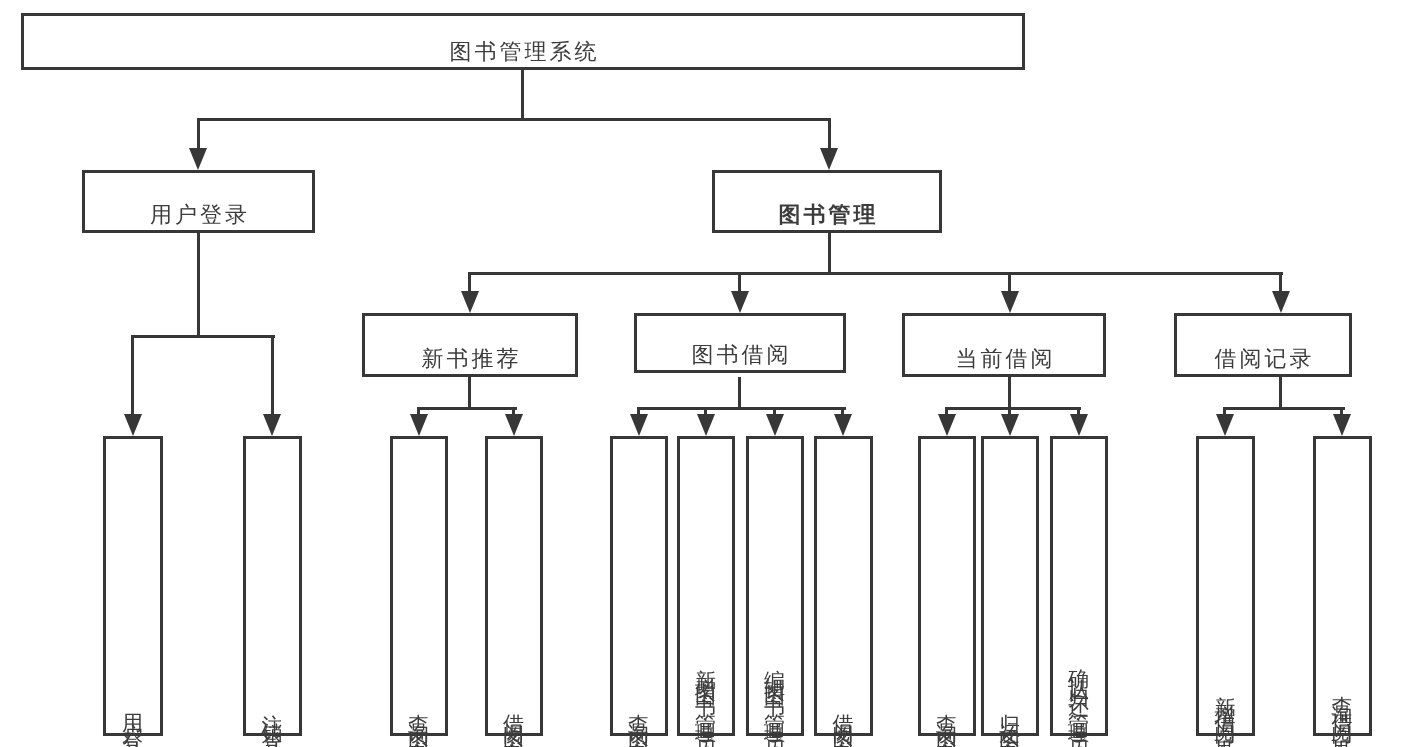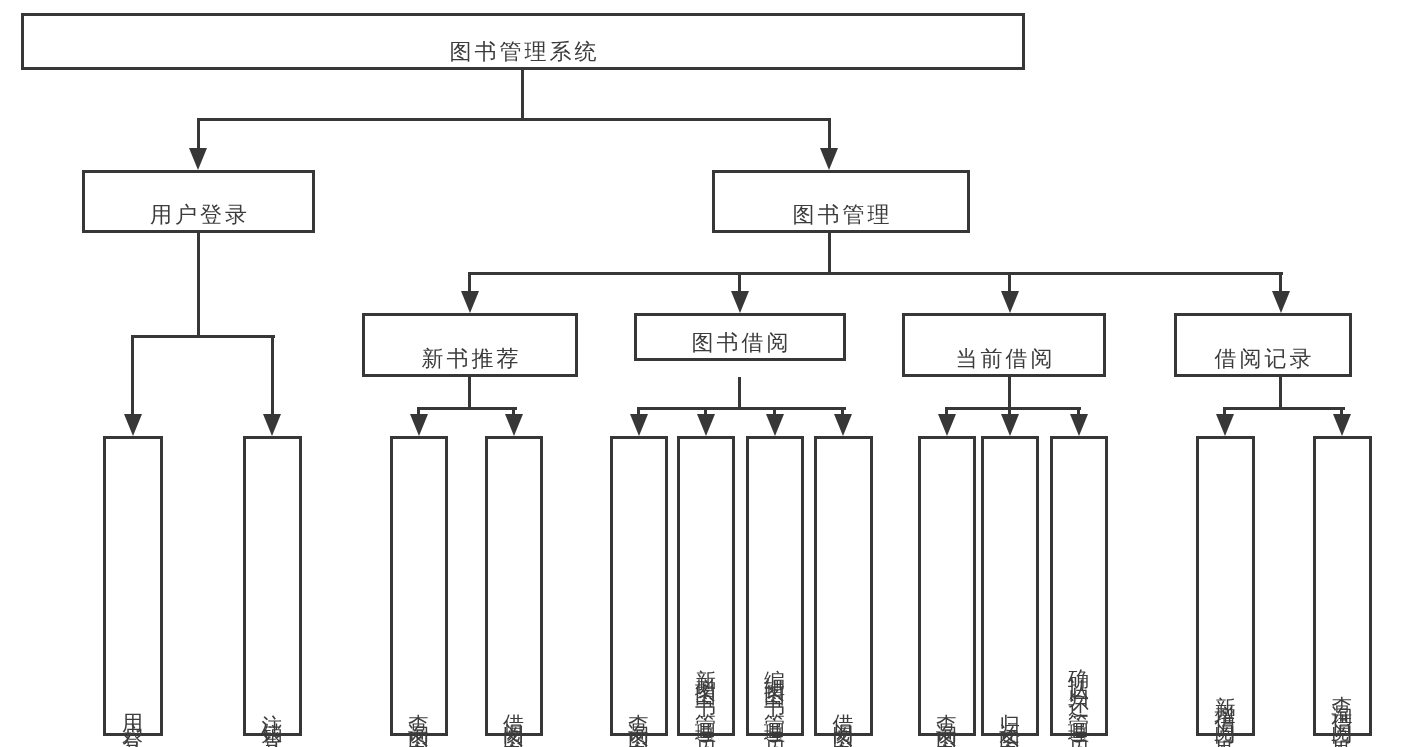--- a/index.html
+++ b/index.html
@@ -34,29 +34,29 @@
 <div class="canvas">
 
   <div class="node" style="left:21px;top:13px;width:1004px;height:57px;">
     <span class="hlabel">图书管理系统</span>
   </div>
 
   <div class="node" style="left:82px;top:170px;width:233px;height:63px;">
     <span class="hlabel">用户登录</span>
   </div>
 
-  <div class="node" style="left:712px;top:170px;width:258px;height:63px;">
+  <div class="node" style="left:712px;top:170px;width:230px;height:63px;font-weight:bold;">
     <span class="hlabel">图书管理</span>
   </div>
 
   <div class="node" style="left:362px;top:313px;width:216px;height:64px;">
     <span class="hlabel">新书推荐</span>
   </div>
 
-  <div class="node" style="left:634px;top:313px;width:212px;height:48px;">
+  <div class="node" style="left:634px;top:313px;width:212px;height:60px;">
     <span class="hlabel">图书借阅</span>
   </div>
 
   <div class="node" style="left:902px;top:313px;width:204px;height:64px;">
     <span class="hlabel">当前借阅</span>
   </div>
 
   <div class="node" style="left:1174px;top:313px;width:178px;height:64px;">
     <span class="hlabel">借阅记录</span>
   </div>

